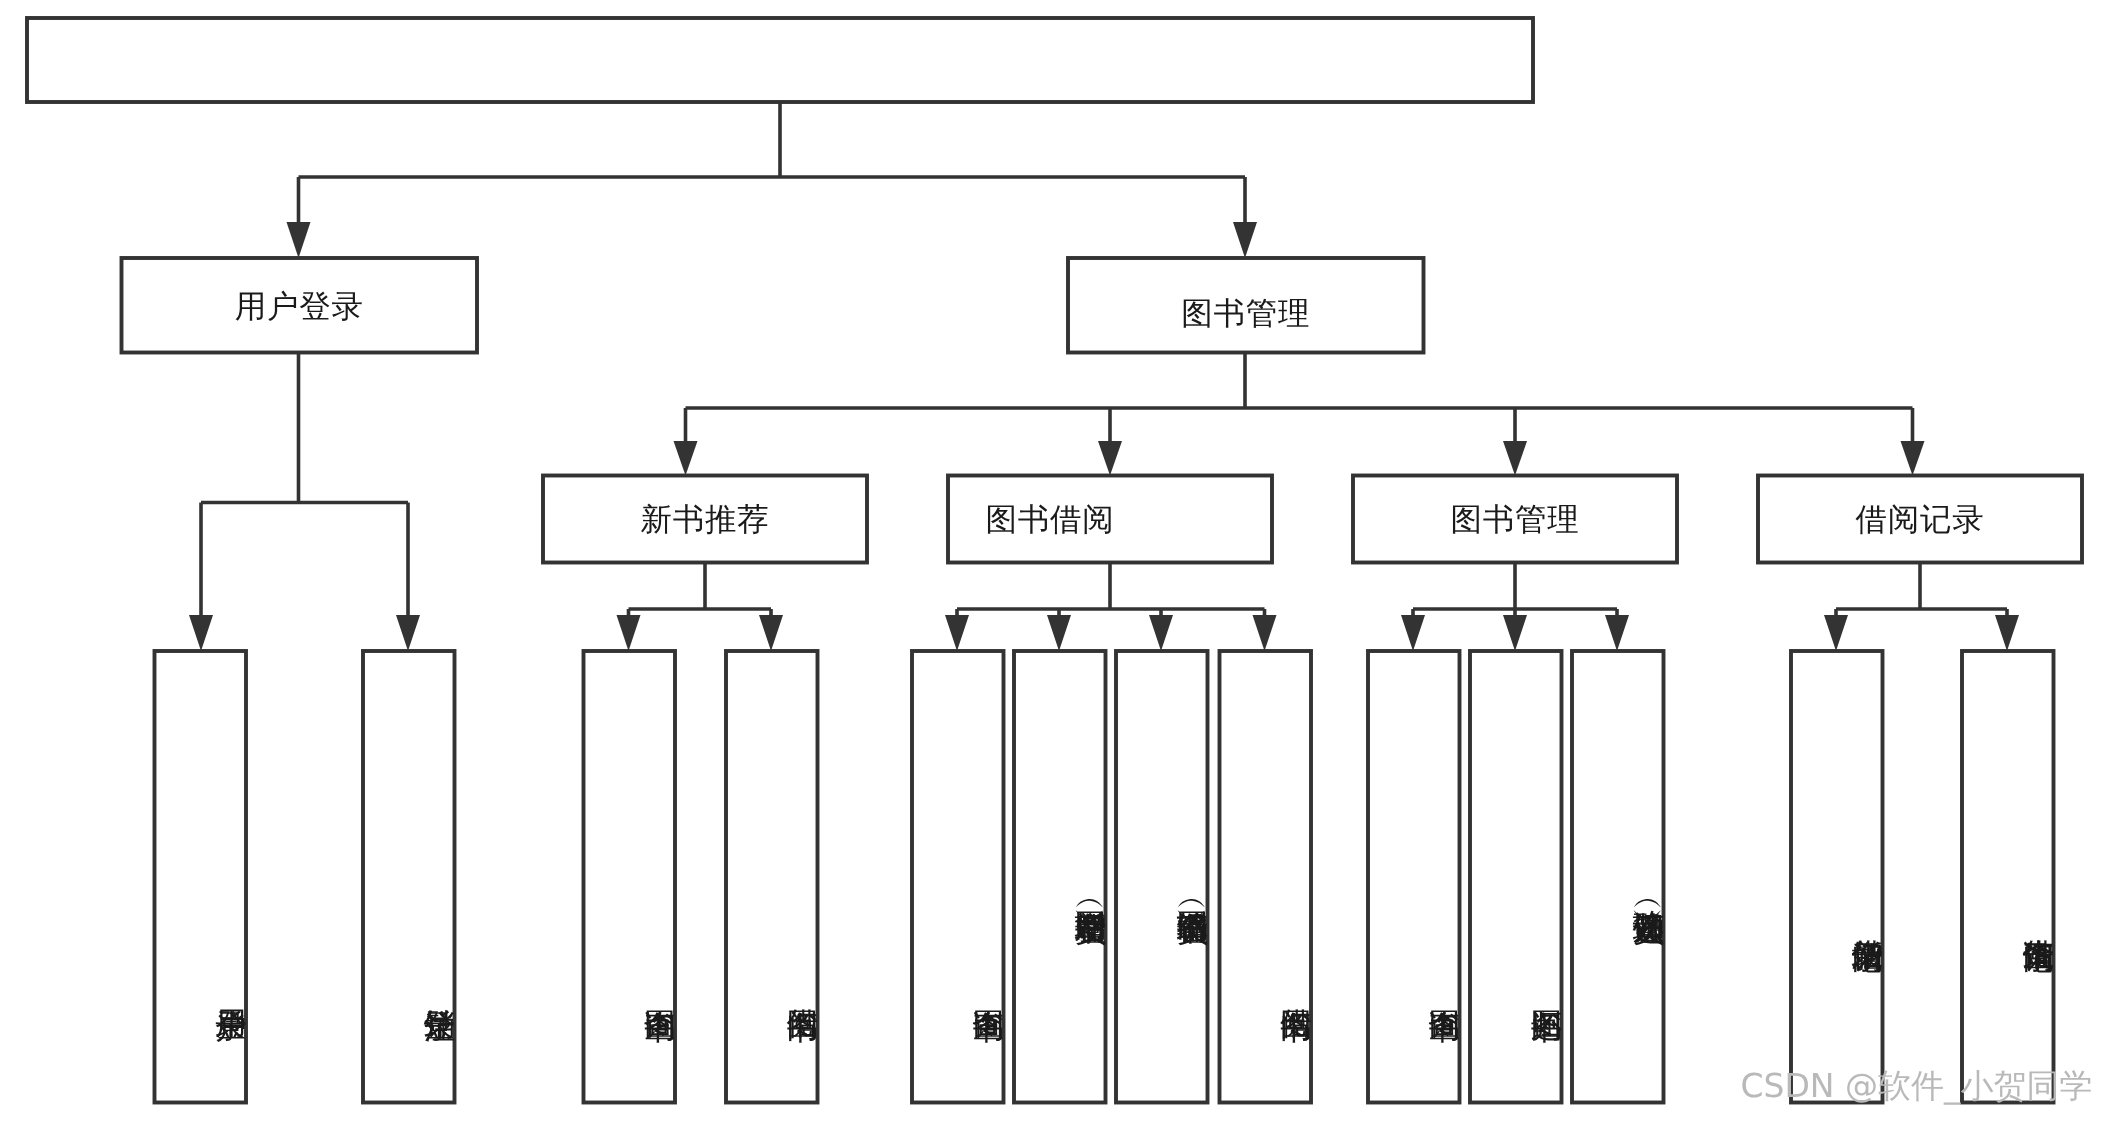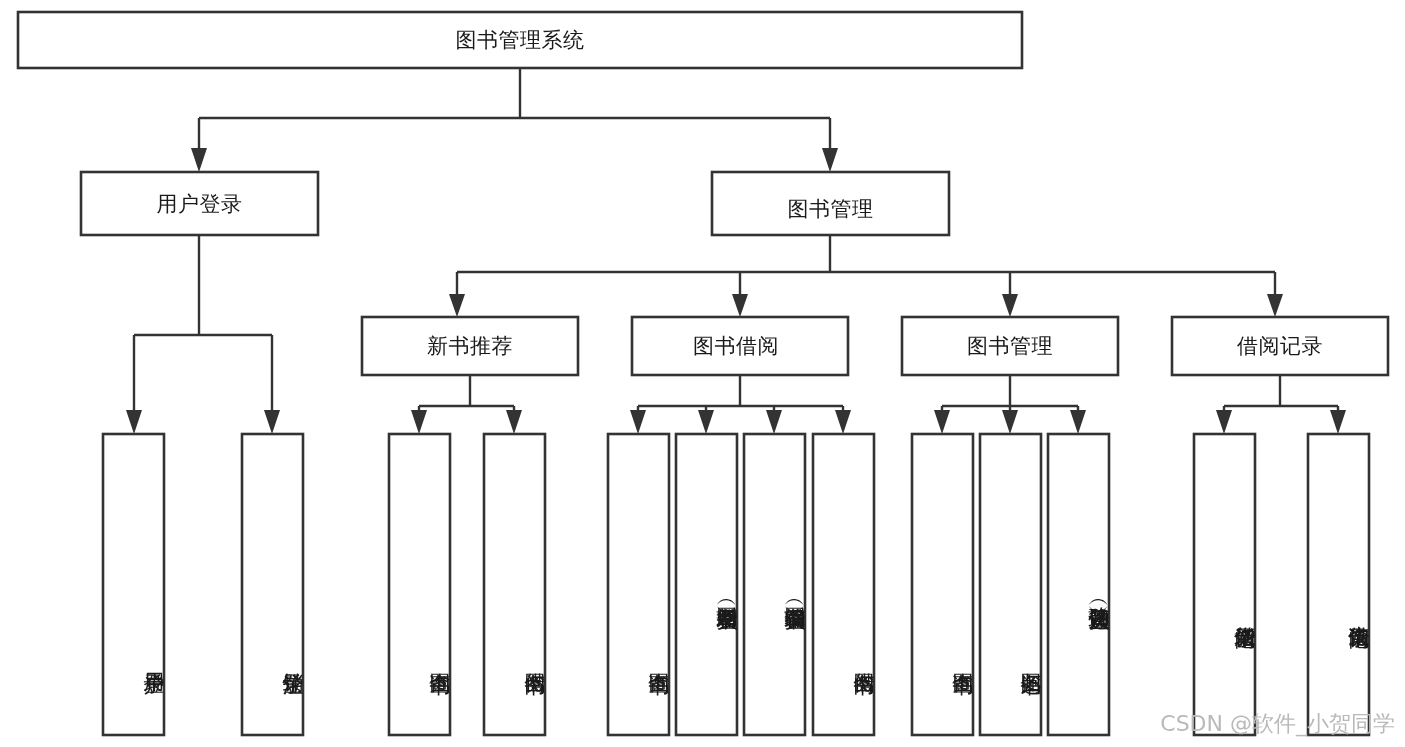--- a/index.html
+++ b/index.html
@@ -174,27 +174,26 @@
 
       <rect class="node-rect" x="912" y="434" width="61" height="301"></rect>
       <rect class="node-rect" x="980" y="434" width="61" height="301"></rect>
       <rect class="node-rect" x="1048" y="434" width="61" height="301"></rect>
 
       <rect class="node-rect" x="1194" y="434" width="61" height="301"></rect>
       <rect class="node-rect" x="1308" y="434" width="61" height="301"></rect>
     </g>
   </svg>
 
-  <div class="hlabel-wrap" style="left:18px; top:12px; width:1004px; height:56px;">图书管理系统</div>
 
   <div class="hlabel-wrap" style="left:81px; top:172px; width:237px; height:63px;">用户登录</div>
   <div class="hlabel-wrap" style="left:712px; top:172px; width:237px; height:74px;">图书管理</div>
 
   <div class="hlabel-wrap" style="left:362px; top:317px; width:216px; height:58px;">新书推荐</div>
-  <div class="hlabel-wrap" style="left:632px; top:317px; width:208px; height:58px;">图书借阅</div>
+  <div class="hlabel-wrap" style="left:596px; top:317px; width:208px; height:58px;">图书借阅</div>
   <div class="hlabel-wrap" style="left:902px; top:317px; width:216px; height:58px;">图书管理</div>
   <div class="hlabel-wrap" style="left:1172px; top:317px; width:216px; height:58px;border-radius:23px;">借阅记录</div>
 
   <div class="vlabel-wrap" style="left:103px; top:434px; width:61px; height:301px; padding-top:72px;">用户登录</div>
   <div class="vlabel-wrap" style="left:242px; top:434px; width:61px; height:301px; padding-top:72px;">注销登录</div>
   <div class="vlabel-wrap" style="left:389px; top:434px; width:61px; height:301px; padding-top:72px;">查询图书</div>
   <div class="vlabel-wrap" style="left:484px; top:434px; width:61px; height:301px; padding-top:72px;">借阅图书</div>
 
   <div class="vlabel-wrap" style="left:608px; top:434px; width:61px; height:301px; padding-top:72px;">查询图书</div>
   <div class="vlabel-wrap" style="left:676px; top:434px; width:61px; height:301px; padding-top:8px;">新增图书（管理员）</div>

